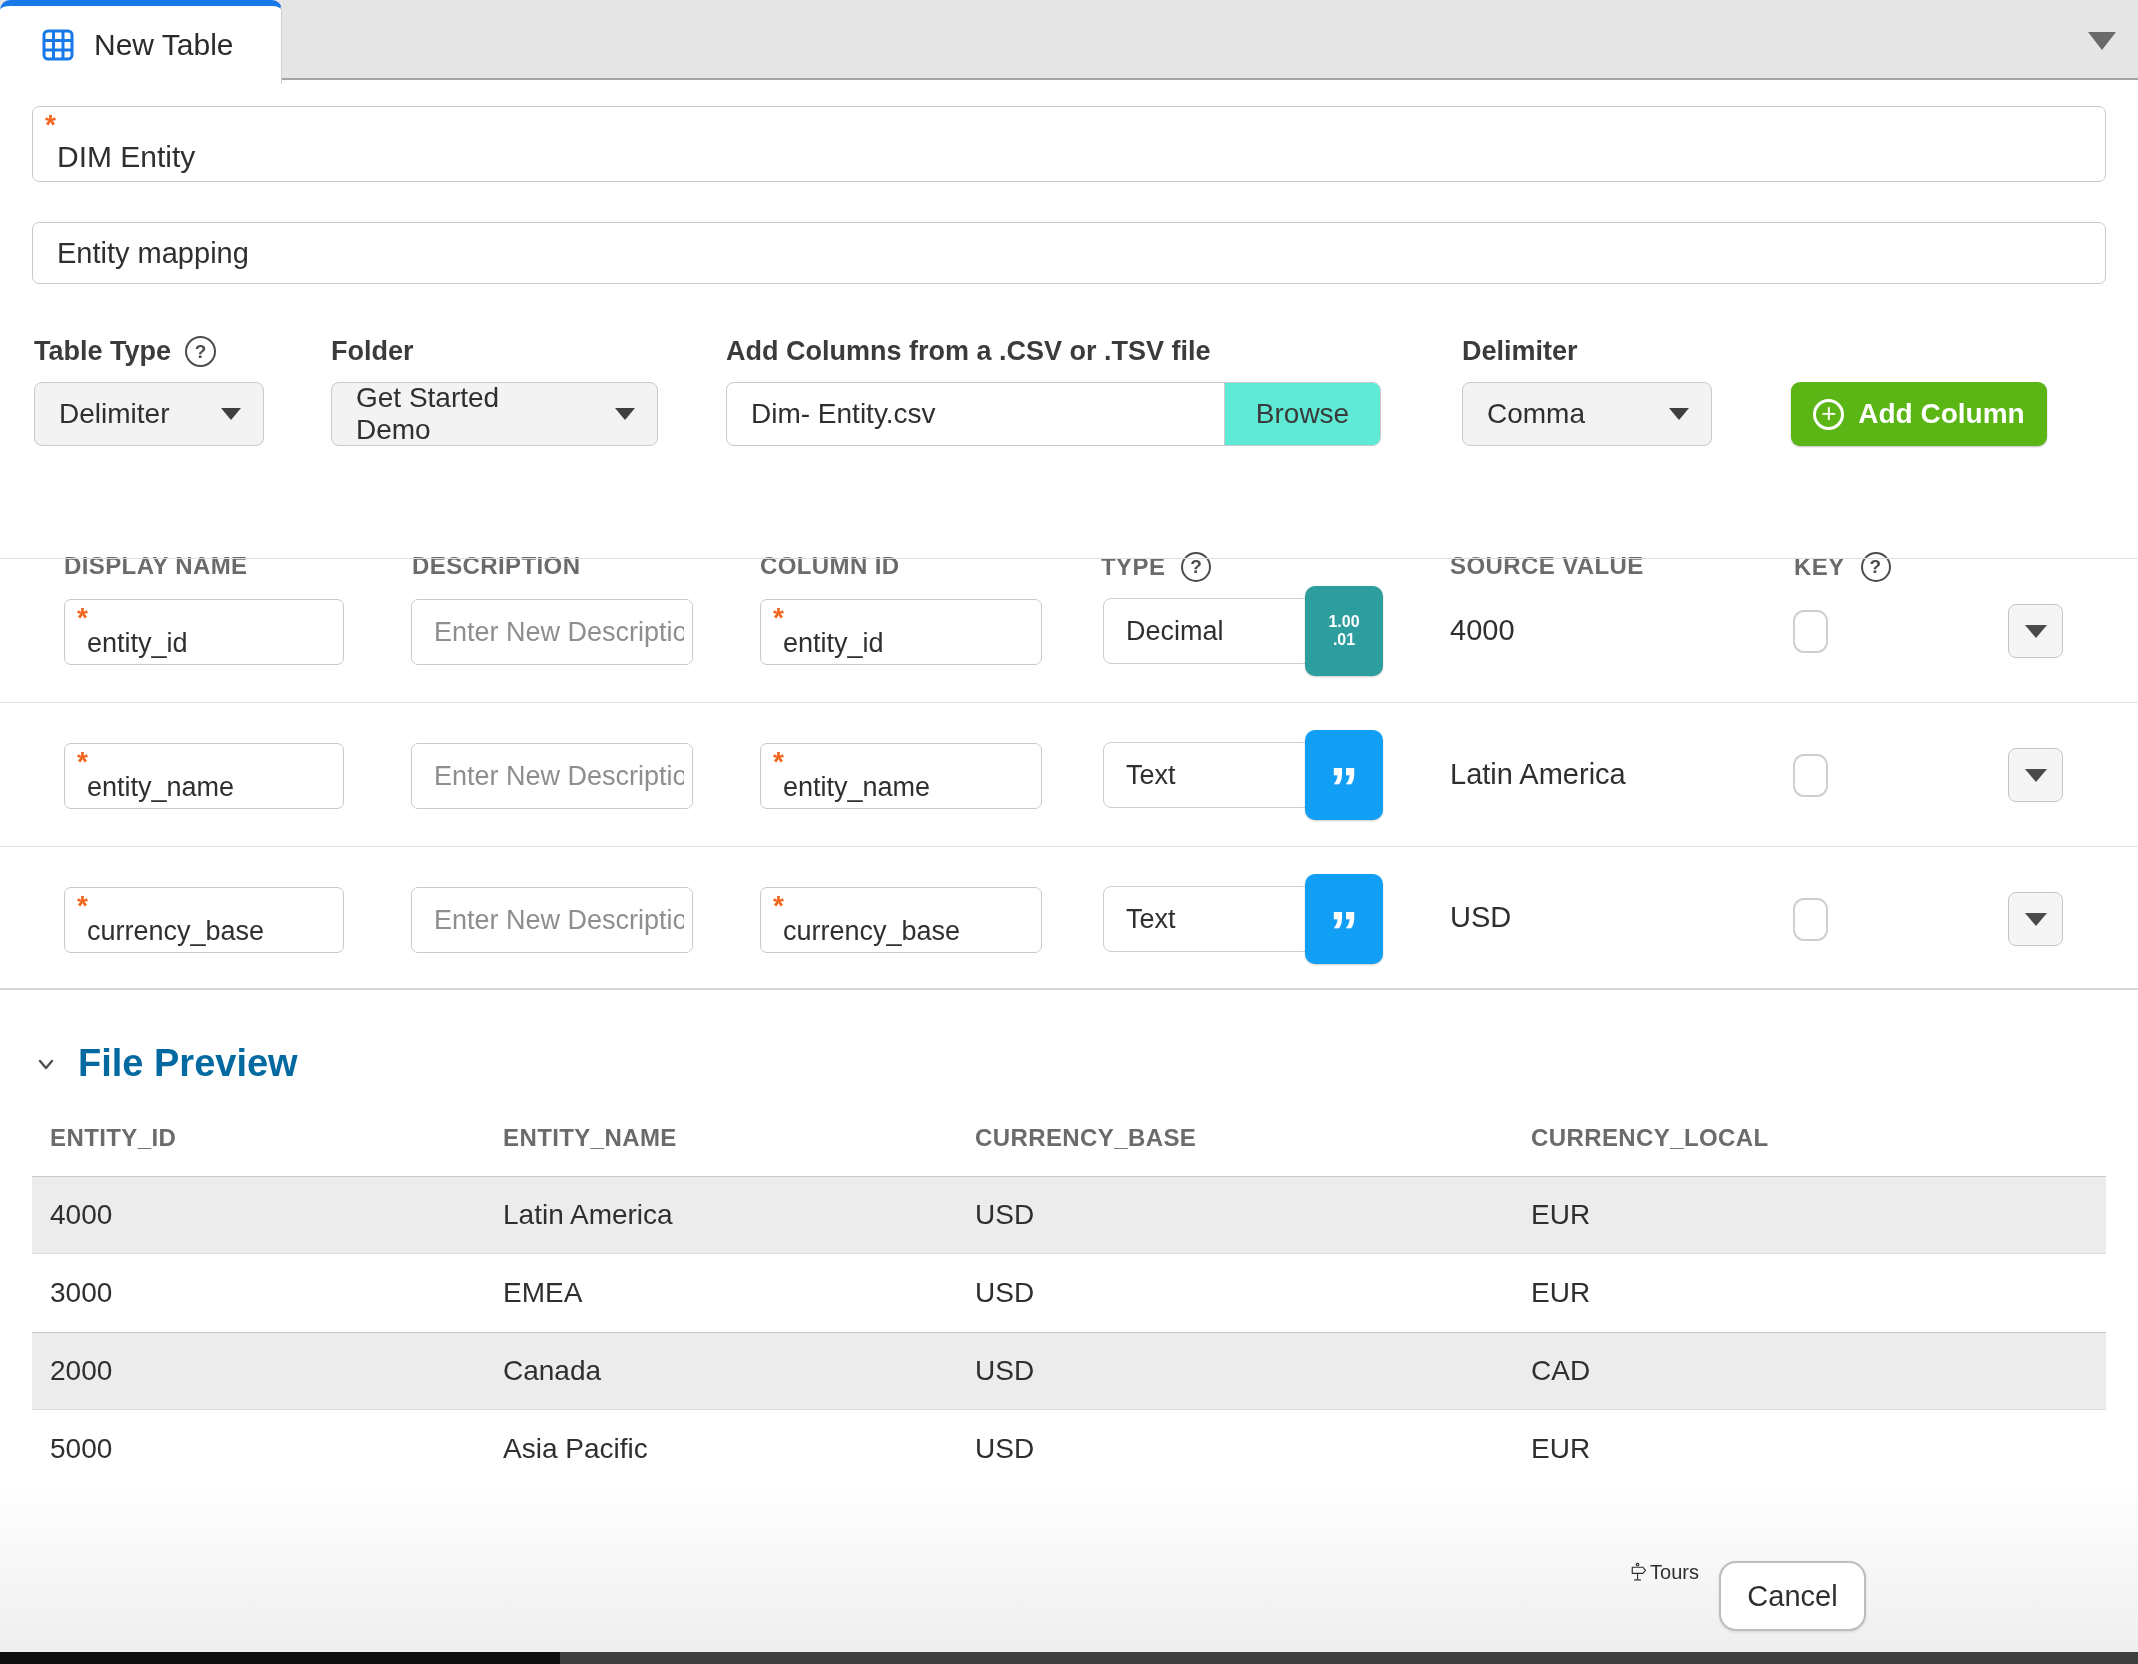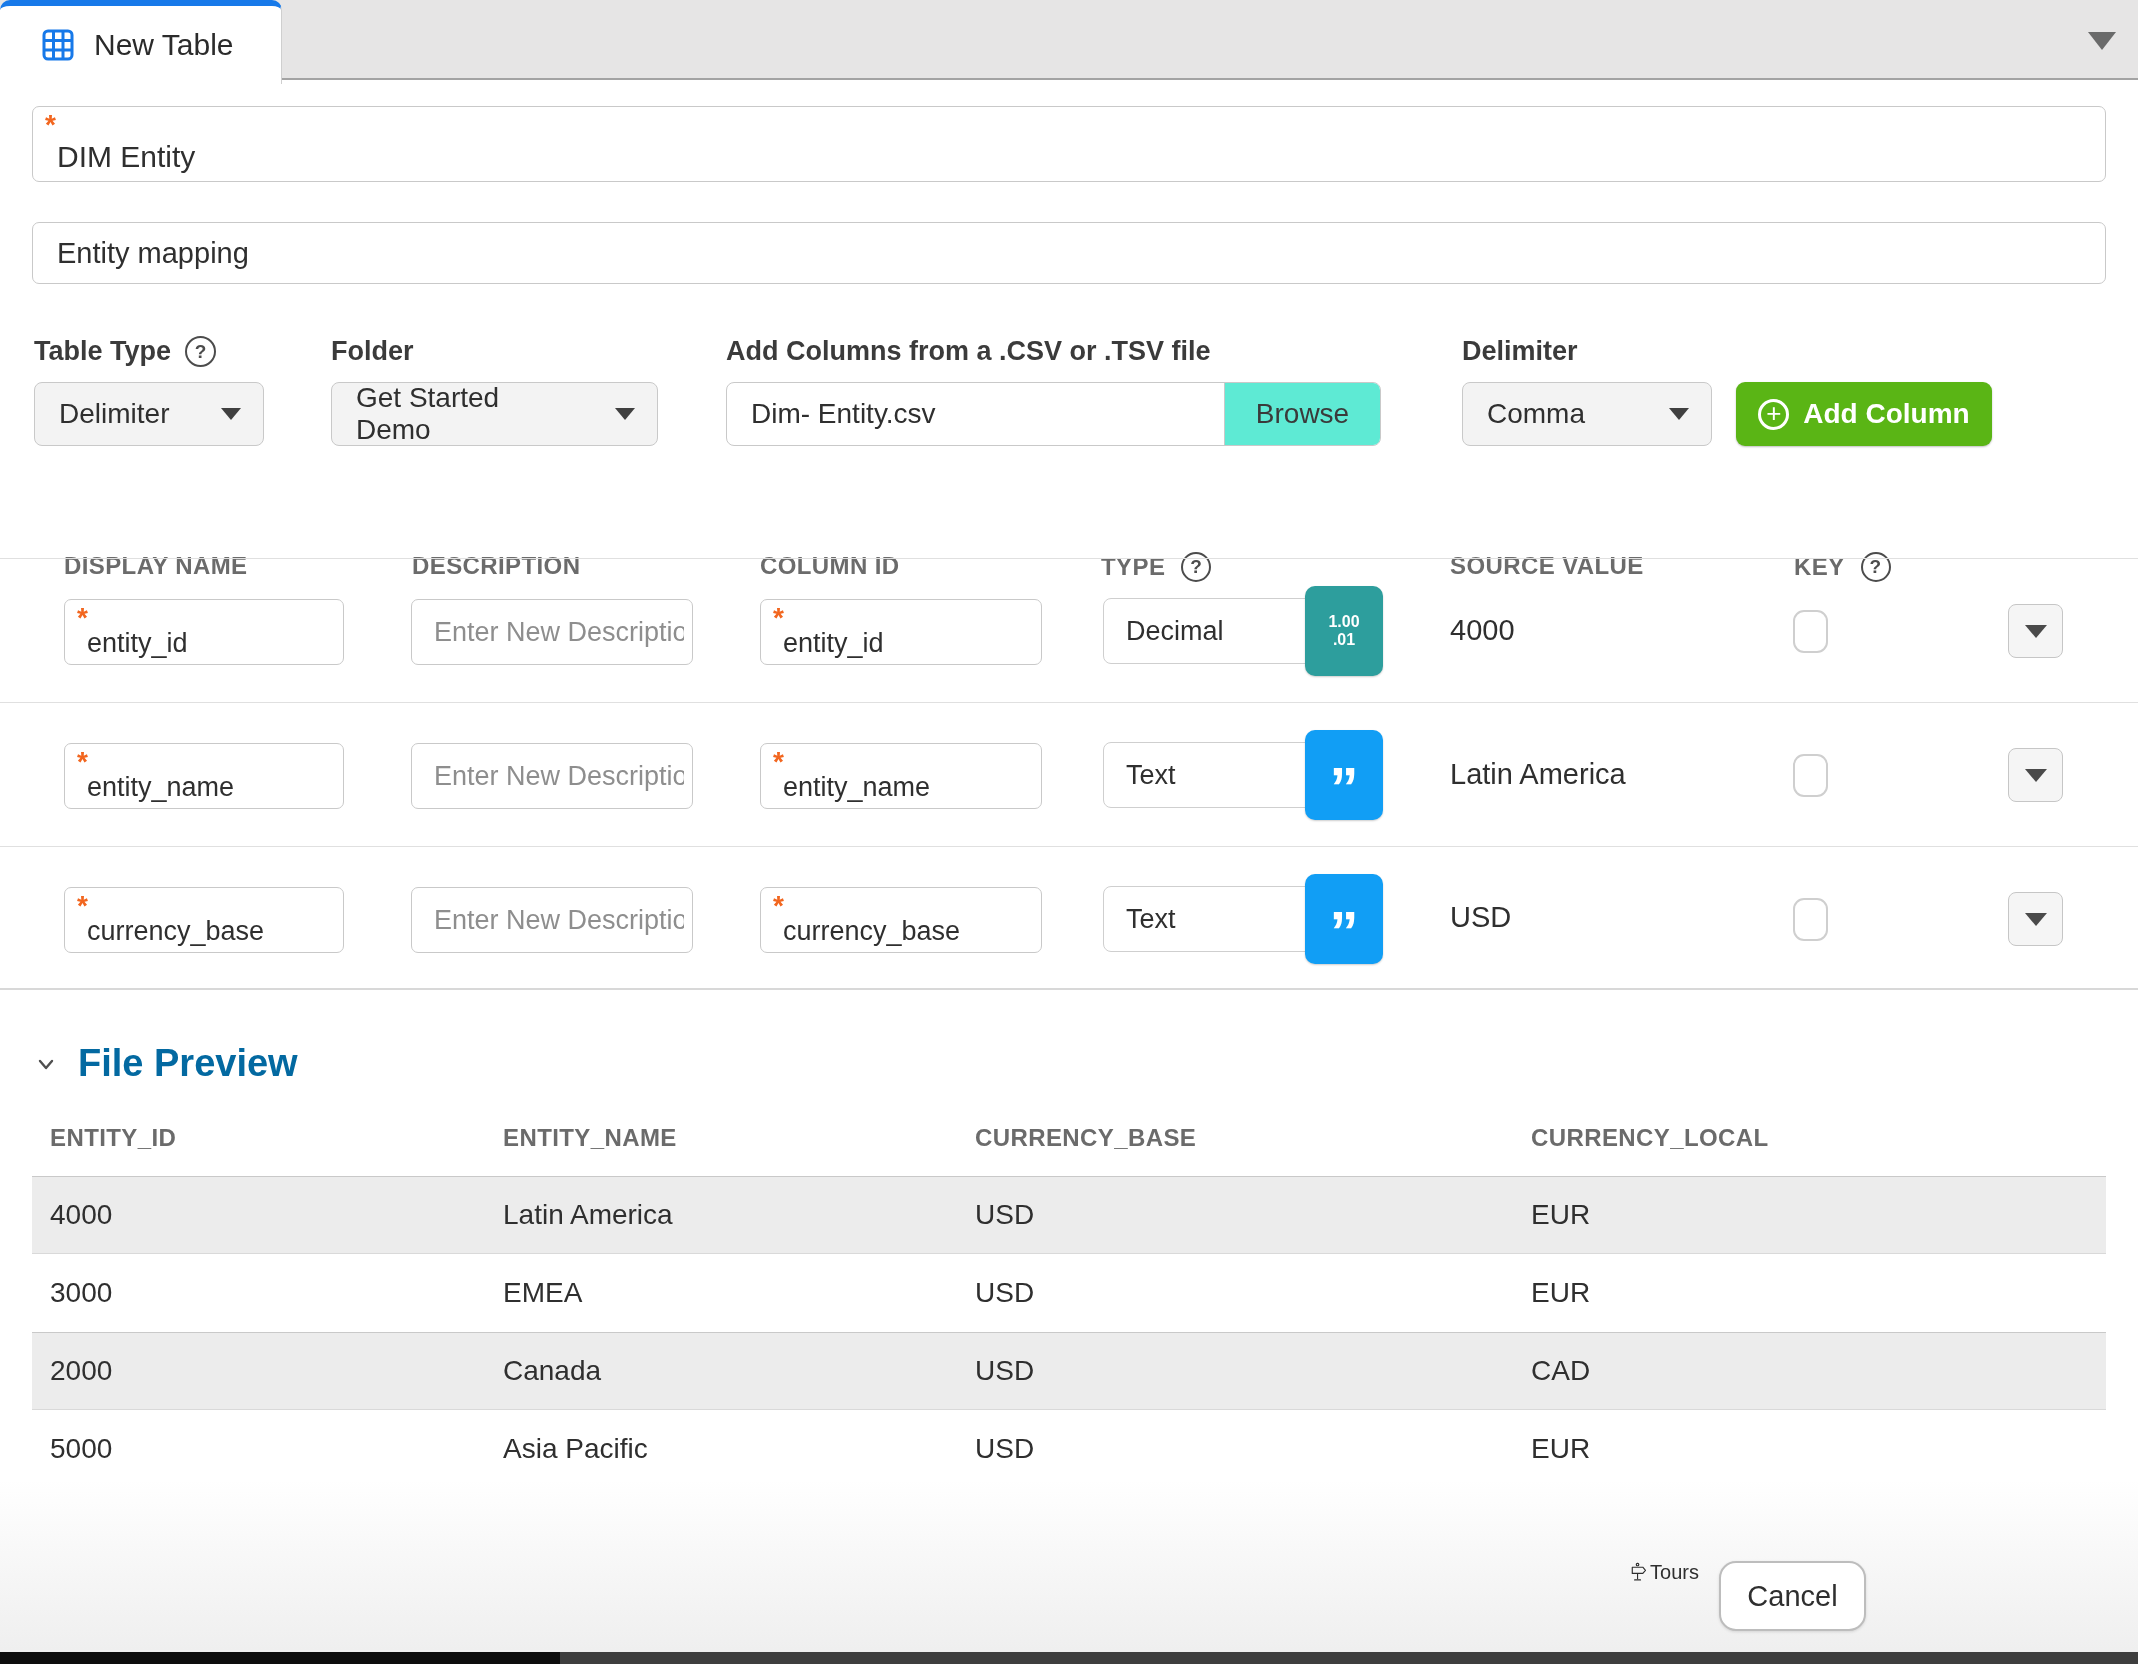--- a/index.html
+++ b/index.html
@@ -41,21 +41,21 @@
             padding:0 22px 0 24px; font-size:28px; color:#2f2f2f; cursor:pointer; }
   .dd-caret { width:0; height:0; border-left:10px solid transparent; border-right:10px solid transparent;
               border-top:12px solid #3f3f3f; flex:none; margin-left:18px; }
 
   .file-control { position:absolute; left:726px; top:382px; width:655px; height:64px;
                   border:1px solid #c9c9c9; border-radius:8px; display:flex; background:#fff; overflow:hidden; }
   .file-value { flex:1; display:flex; align-items:center; padding-left:24px; font-size:28px; color:#2f2f2f; }
   .browse-btn { width:156px; border:none; border-left:1px solid #c9c9c9; background:#5eead4;
                 font-family:inherit; font-size:28px; color:#3a3a3a; cursor:pointer; }
 
-  .add-col-btn { position:absolute; left:1736px; top:382px; width:256px; height:64px;
+  .add-col-btn { position:absolute; left:1791px; top:382px; width:256px; height:64px;
                  background:#5ab515; border:none; border-radius:9px; color:#fff;
                  display:flex; align-items:center; justify-content:center; gap:14px;
                  font-family:inherit; font-size:28px; font-weight:600; cursor:pointer;
                  box-shadow:0 1px 2px rgba(0,0,0,.25); }
   .plus-circle { width:31px; height:31px; border:3px solid #fff; border-radius:50%;
                  display:inline-flex; align-items:center; justify-content:center; flex:none; }
   .plus-circle::after { content:"+"; color:#fff; font-size:26px; font-weight:500; line-height:1; margin-top:-2px; }
 
   
   .grid-header { position:absolute; top:512px; font-size:24px; font-weight:700; color:#6b6b6b;

